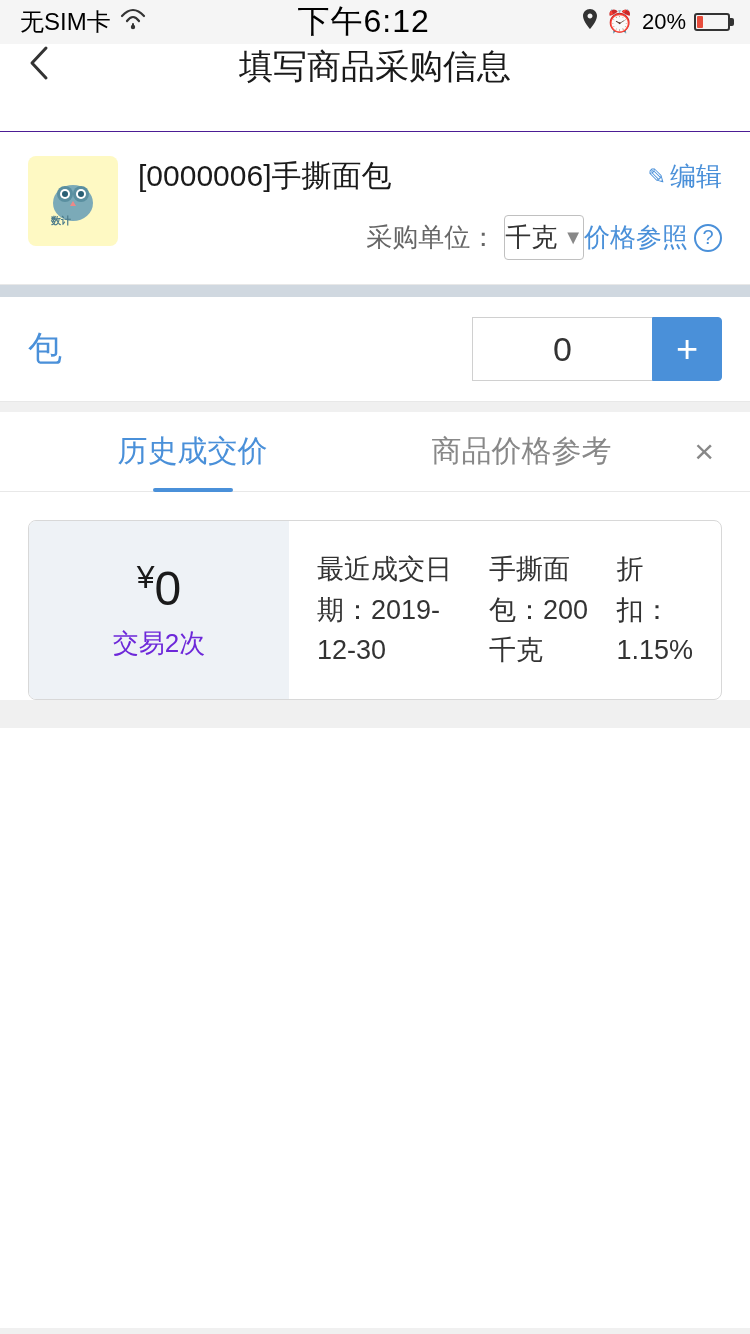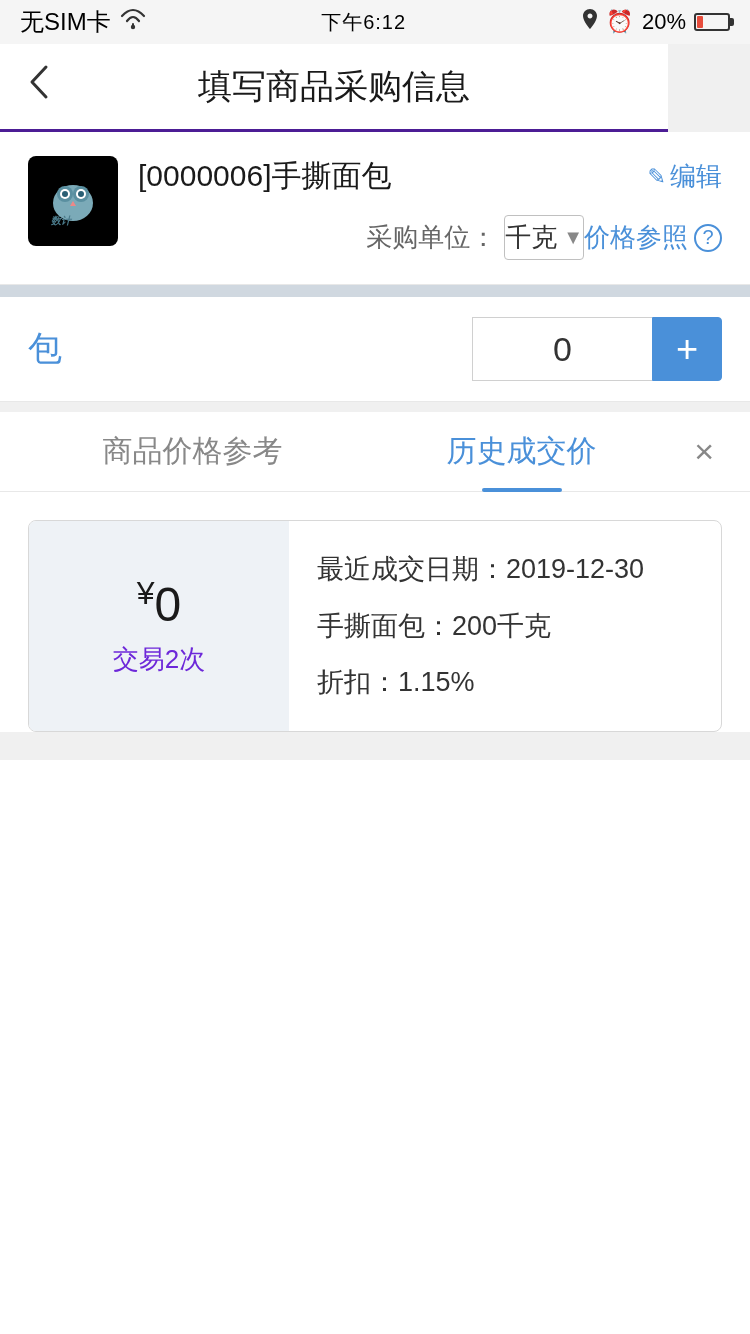--- a/index.html
+++ b/index.html
@@ -24,21 +24,21 @@
       font-size: 26px;
       font-weight: 500;
     }
     .status-left {
       display: flex;
       align-items: center;
       gap: 8px;
       font-size: 24px;
     }
     .status-center {
-      font-size: 20px;
+      font-size: 32px;
       font-weight: 500;
       letter-spacing: 1px;
     }
     .status-right {
       display: flex;
       align-items: center;
       gap: 8px;
       font-size: 22px;
     }
     .battery-icon {
@@ -69,28 +69,28 @@
       left: 1px;
       top: 1px;
       bottom: 1px;
       width: 20%;
       background: #e74c3c;
       border-radius: 1px;
     }
 
     
     .nav-bar {
-      width: 668px;
+      width: 750px;
       height: 88px;
       background: #fff;
       display: flex;
-      align-items: center;
+      align-items: flex-start;
       justify-content: center;
       position: relative;
-      border-bottom: 3px solid #4c1d95;
+      border-bottom: 1px solid #4c1d95;
     }
     .nav-back {
       position: absolute;
       left: 28px;
       font-size: 36px;
       color: #333;
       cursor: pointer;
     }
     .nav-title {
       font-size: 34px;
@@ -104,27 +104,26 @@
       margin-top: 0;
       padding: 24px 28px;
       display: flex;
       align-items: flex-start;
       gap: 20px;
       border-bottom: 1px solid #e8e8e8;
     }
     .product-thumb {
       width: 90px;
       height: 90px;
-      background: #000000;
+      background: #fef9c3;
       border-radius: 8px;
       display: flex;
       align-items: center;
       justify-content: center;
       flex-shrink: 0;
-      font-style: italic;
     }
     .owl-icon {
       font-size: 40px;
       color: #6a8fa0;
       line-height: 1;
     }
     .product-info {
       flex: 1;
     }
     .product-name-row {
@@ -330,21 +329,20 @@
       vertical-align: super;
     }
     .history-trades {
       font-size: 26px;
       color: #6d28d9;
     }
     .history-right {
       flex: 1;
       padding: 28px 28px;
       display: flex;
-      flex-direction: column;
       justify-content: center;
       gap: 16px;
     }
     .history-detail-row {
       font-size: 27px;
       color: #333;
       line-height: 1.5;
     }
 
     
@@ -446,25 +444,25 @@
   <div class="quantity-input-group">
     <input class="quantity-input" type="text" value="0" style="">
     <div class="quantity-plus">
       <span>+</span>
     </div>
   </div>
 </div>
 
 <div class="tabs-panel">
   <div class="tabs-header">
+    <div class="tab-item active">
+      <span>历史成交价</span>
+    </div>
     <div class="tab-item">
       <span>商品价格参考</span>
-    </div>
-    <div class="tab-item active">
-      <span>历史成交价</span>
     </div>
     <div class="tab-close">
       <span>×</span>
     </div>
   </div>
 
   <div class="history-card">
     <div class="history-left">
       <div class="history-price">
         <span class="currency">¥</span><span>0</span>

